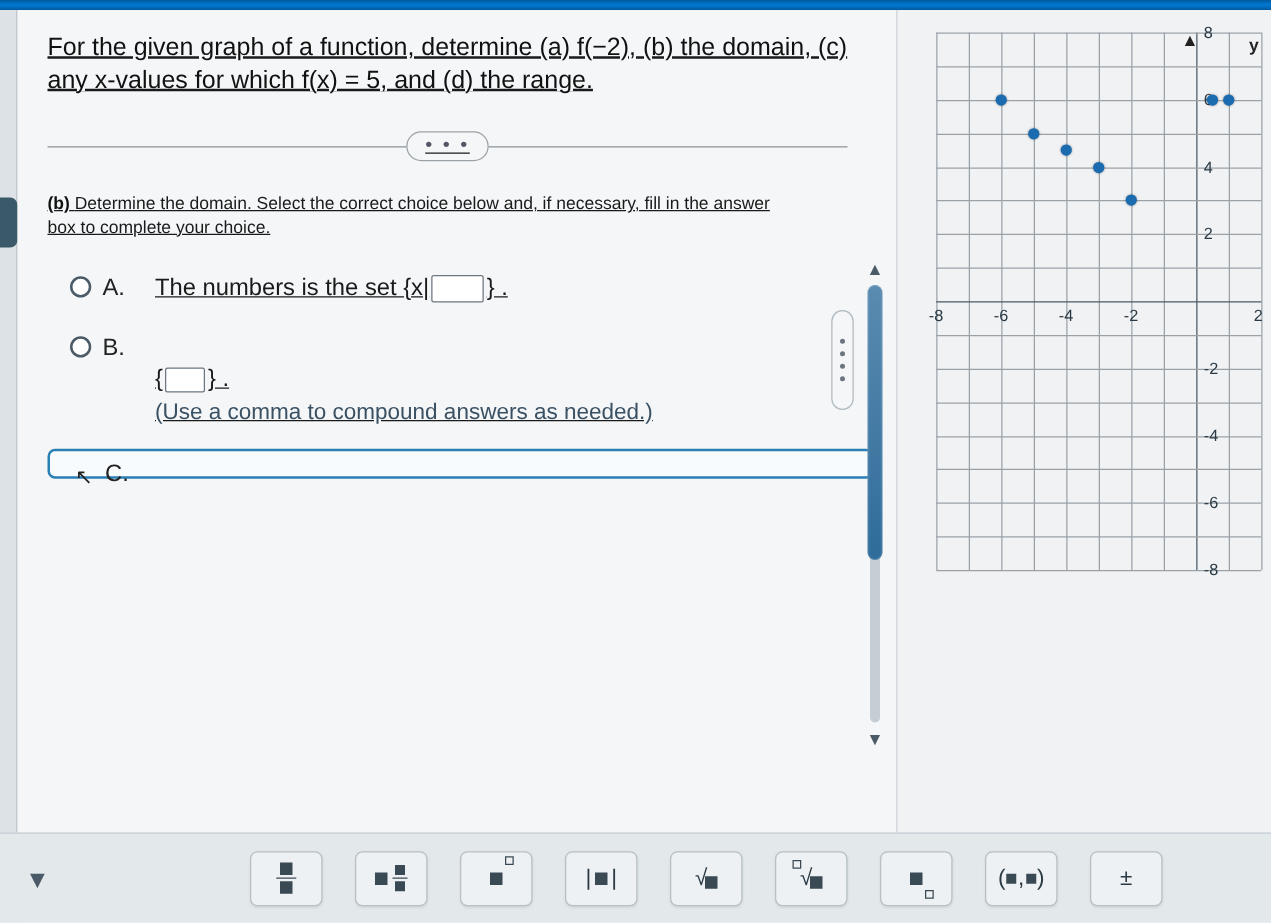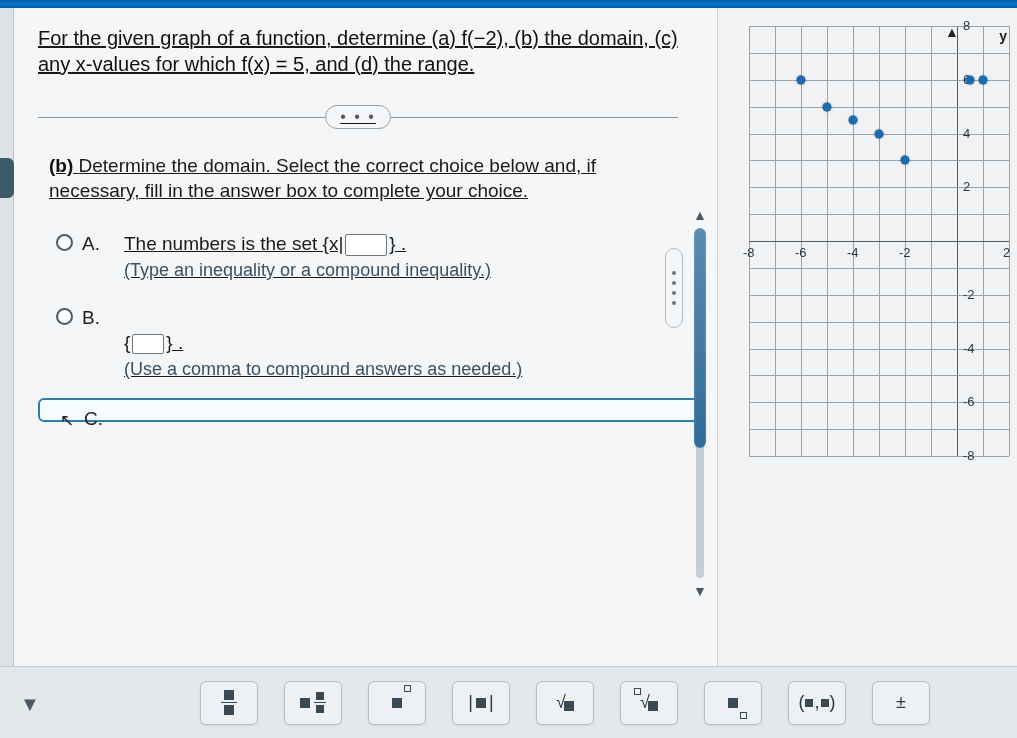--- a/index.html
+++ b/index.html
@@ -18,21 +18,21 @@
 
   .main-col {
     flex:1; padding:18px 18px 0 24px; display:flex; flex-direction:column;
     background:#f4f6f7; position:relative;
   }
   .question-text { font-size:20px; line-height:1.28; color:#111; max-width:640px; }
   .divider-row { display:flex; align-items:center; margin:28px 0 24px; max-width:640px; }
   .divider-line { flex:1; height:1px; background:#8a949b; }
   .dots-pill { padding:2px 14px; border:1px solid #9aa2a8; border-radius:12px; color:#556; font-size:16px; letter-spacing:2px; background:#f4f6f7; }
 
-  .part-text { font-size:19px; line-height:1.32; max-width:580px;margin-left:11px; }
+  .part-text { font-size:14px; line-height:1.32; max-width:580px; }
   .bold-label { font-weight:bold; color:#111; }
 
   .choices { margin-top:22px; }
   .choice { position:relative; padding:6px 8px 6px 58px; margin-bottom:10px; font-size:19px; line-height:1.35; }
   .radio-shape { position:absolute; left:18px; top:9px; width:17px; height:17px; border:2px solid #4a5a66; border-radius:50%; background:#fff; }
   .letter { position:absolute; left:44px; top:6px; font-size:19px; color:#222; }
   .choice-body { margin-left:28px; display:block; }
   .answer-box { display:inline-block; vertical-align:middle; width:42px; height:22px; border:1px solid #6b7680; background:#fff; border-radius:2px; margin:0 2px; }
   .answer-box.small { width:32px; height:20px; }
   .hint { color:#3a5164; font-size:18px; }
@@ -86,21 +86,20 @@
       <span>Determine the domain. Select the correct choice below and, if necessary, fill in the answer box to complete your choice.</span>
     </div>
 
     <div class="choices">
 
       <div class="choice">
         <span class="radio-shape"></span>
         <span class="letter">A.</span>
         <span class="choice-body">
           <span>The numbers is the set {x|</span><span class="answer-box"></span><span>} .</span><br>
-          <span class="hint">(Type an inequality or a compound inequality.)</span>
         </span>
       </div>
 
       <div class="choice">
         <span class="radio-shape"></span>
         <span class="letter">B.</span>
         <span class="choice-body">
           <br>
           <span>{</span><span class="answer-box small"></span><span>} .</span><br>
           <span class="hint">(Use a comma to compound answers as needed.)</span>

